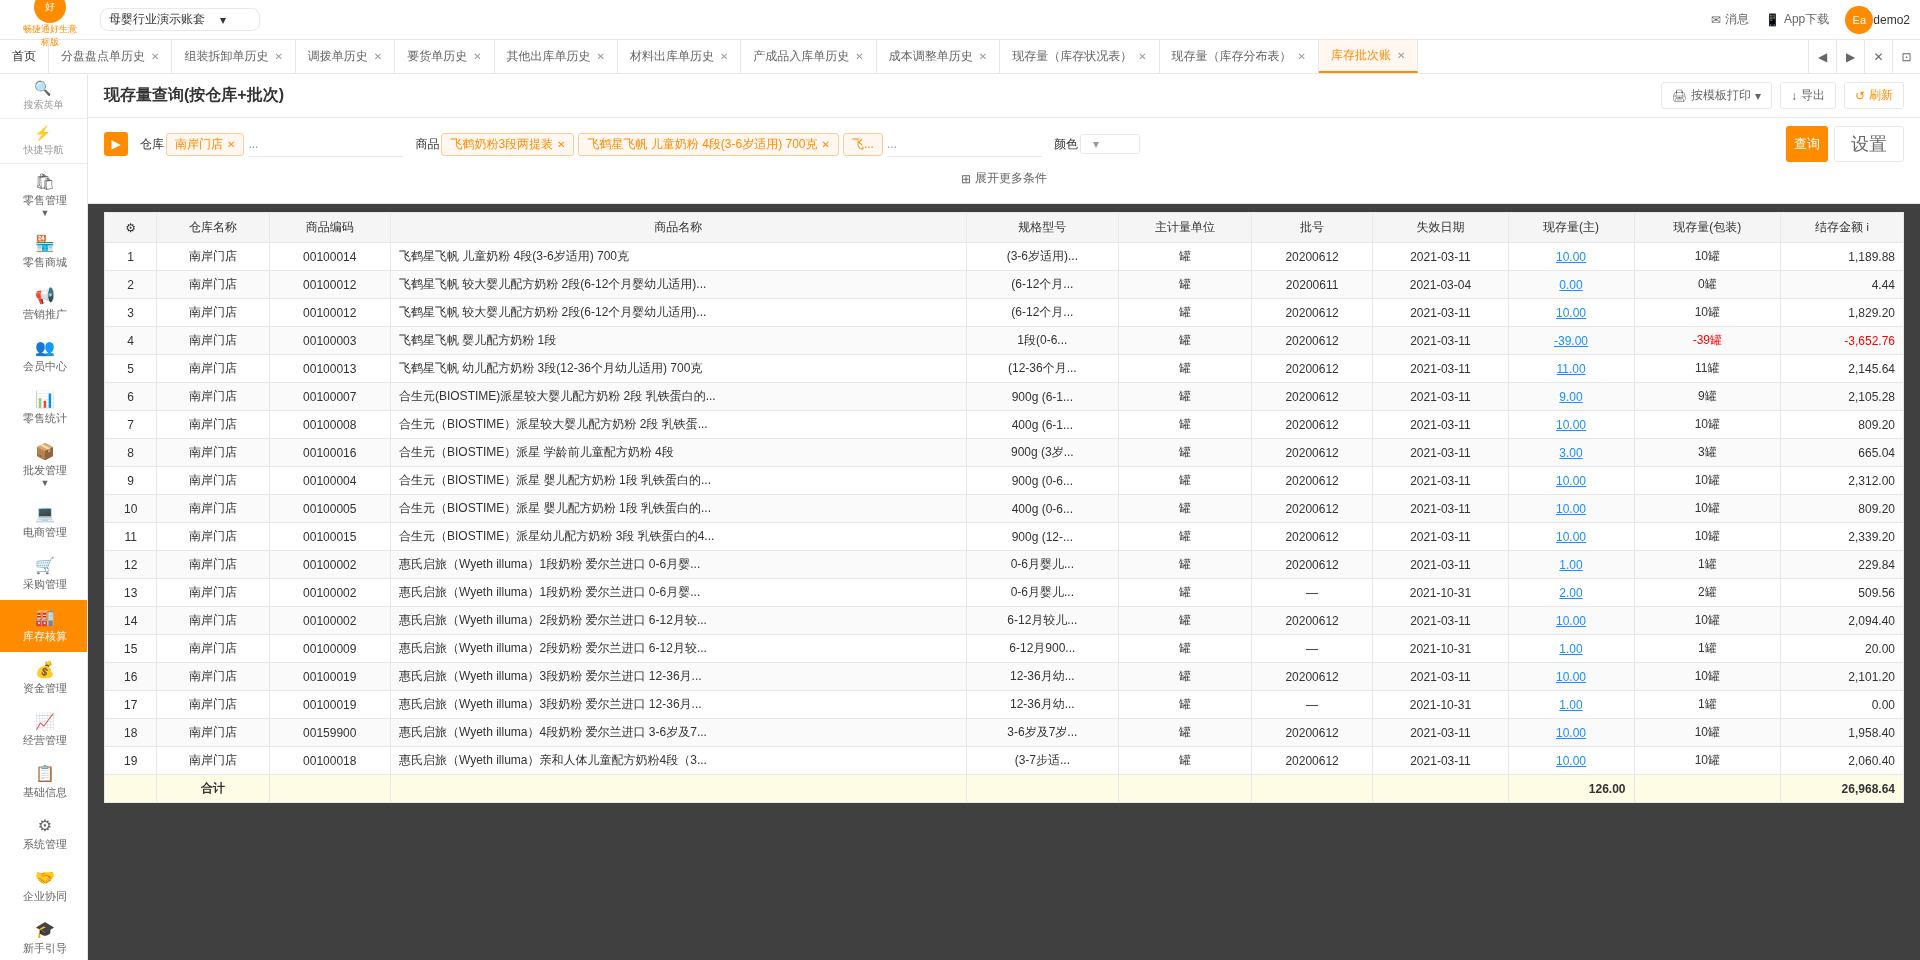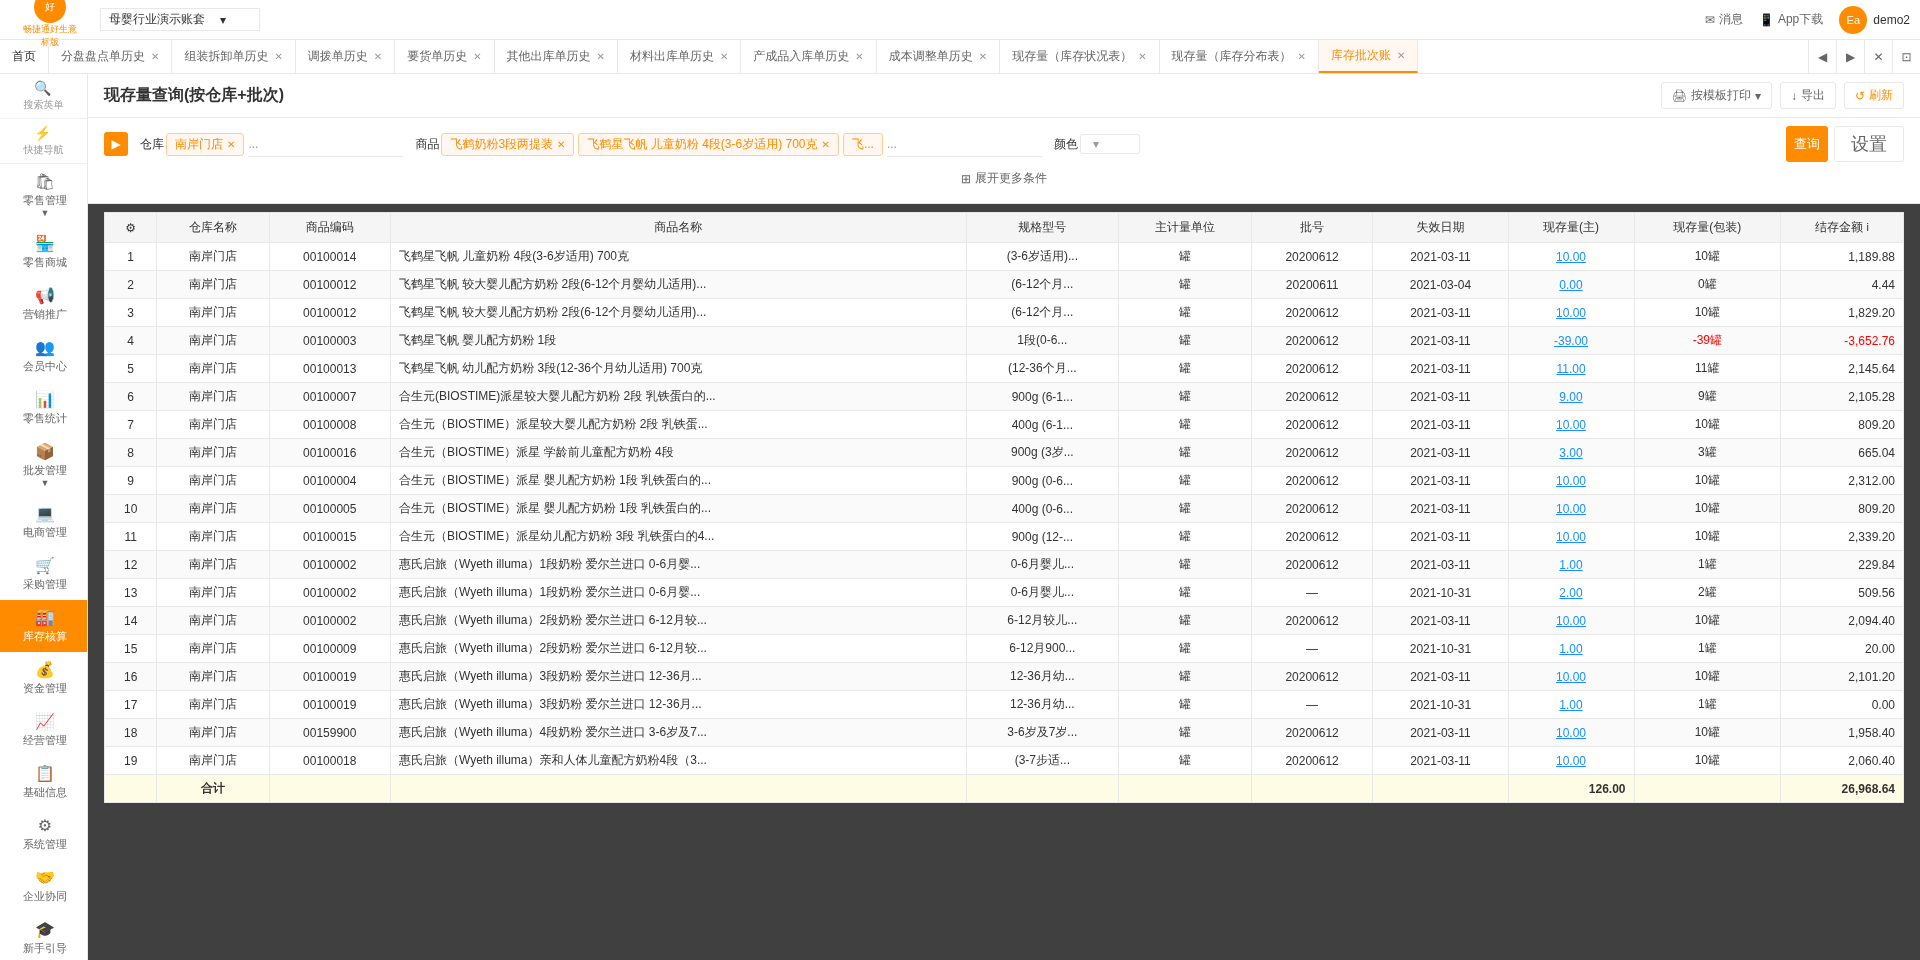--- a/index.html
+++ b/index.html
@@ -7,21 +7,21 @@
 
     
     .top-bar {
       display: flex; align-items: center; height: 40px;
       background: #fff; border-bottom: 1px solid #e8e8e8;
       padding: 0 10px; gap: 10px;
     }
     .logo { display: flex; flex-direction: column; align-items: center; width: 80px; }
     .logo-icon { width: 32px; height: 32px; background: #ff8c00; border-radius: 50%; display: flex; align-items: center; justify-content: center; color: #fff; font-size: 10px; }
     .logo-text { font-size: 9px; color: #ff8c00; }
-    .org-selector { display: flex; align-items: center; gap: 15px; padding: 2px 8px; border: 1px solid #e8e8e8; border-radius: 0; cursor: pointer; font-size: 12px; color: #333; min-width: 160px; }
+    .org-selector { display: flex; align-items: center; gap: 15px; padding: 2px 8px; border: 1px solid #e8e8e8; border-radius: 8px; cursor: pointer; font-size: 12px; color: #333; min-width: 160px; }
     .top-right { margin-left: auto; display: flex; align-items: center; gap: 16px; }
     .top-right-item { display: flex; align-items: center; gap: 4px; font-size: 12px; color: #666; cursor: pointer; }
     .avatar { width: 28px; height: 28px; background: #ff8c00; border-radius: 50%; display: flex; align-items: center; justify-content: center; color: #fff; font-size: 11px; }
 
     
     .tab-bar {
       display: flex; align-items: center; height: 34px;
       background: #fff; border-bottom: 1px solid #e8e8e8;
       padding: 0; overflow: hidden;
     }
@@ -123,21 +123,21 @@
   </div>
   <div class="top-right">
     <div class="top-right-item">
       <span>✉</span>
       <span>消息</span>
     </div>
     <div class="top-right-item">
       <span>📱</span>
       <span>App下载</span>
     </div>
-    <div style="display:flex;align-items:center;gap:6px;cursor:pointer;">
+    <div style="display:flex;align-items:center;cursor:pointer;">
       <div class="avatar">
         <span>Ea</span>
       </div>
       <span>demo2</span>
     </div>
   </div>
 </div>
 
 <div class="tab-bar">
   <div class="tab-item home">

